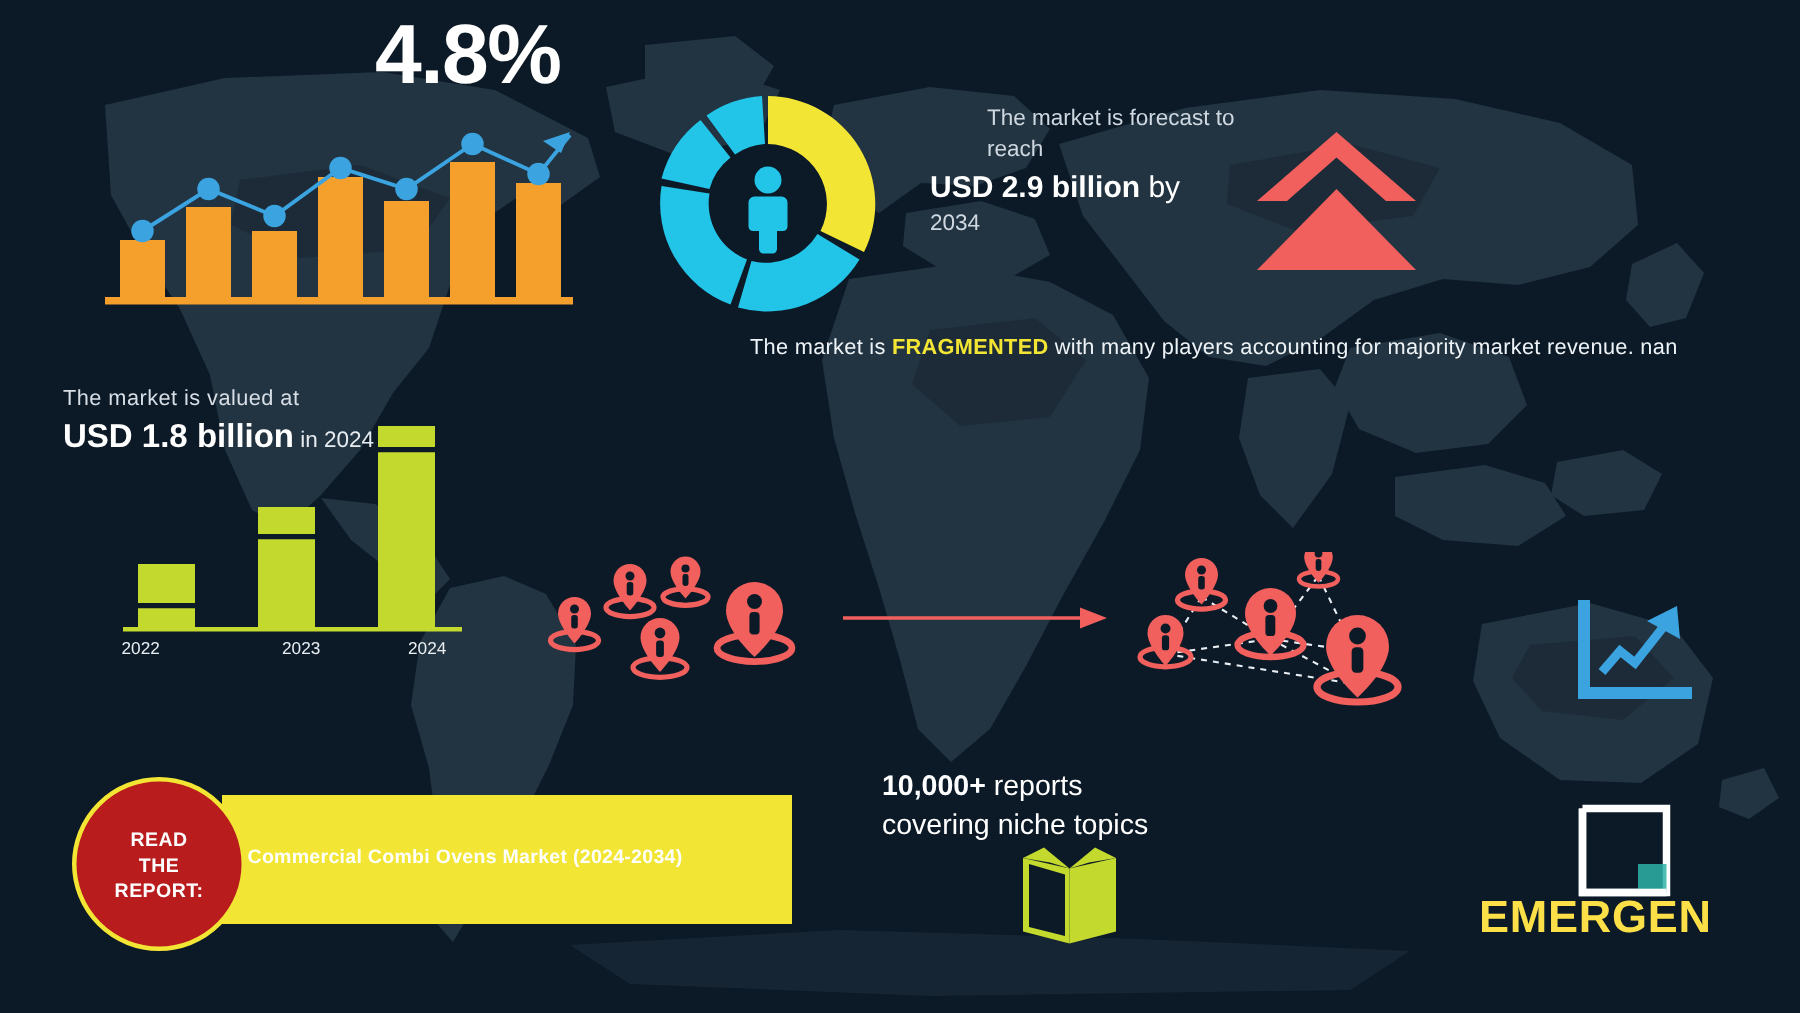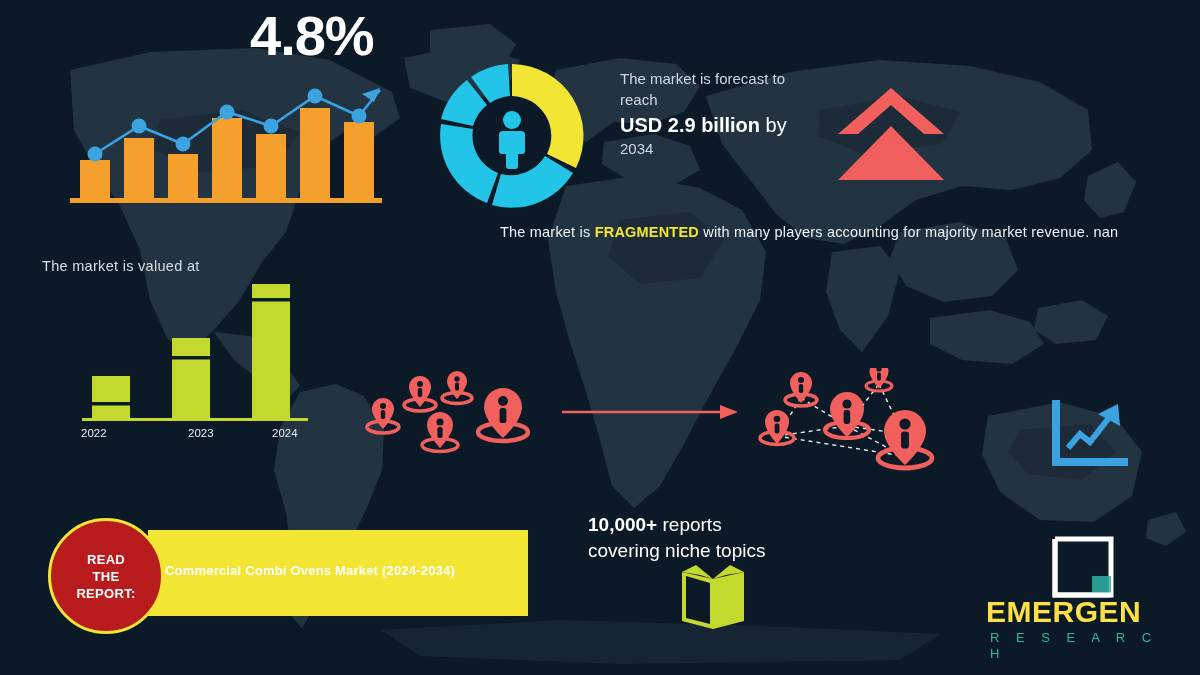--- a/index.html
+++ b/index.html
@@ -19,21 +19,21 @@
               font-size:56px;font-weight:bold;line-height:56px;letter-spacing:-1px;}
 
   
   #orange-chart{position:absolute;left:62px;top:82px;width:320px;height:128px;}
 
   
   #donut{position:absolute;left:432px;top:56px;width:160px;height:160px;}
 
   
   #forecast-block{position:absolute;left:620px;top:68px;width:230px;}
-  #forecast-lead{color:#cfd8e0;font-size:15px;line-height:21px;}
+  #forecast-lead{color:#cfd8e0;font-size:15px;line-height:21px;margin-left:38px;}
   #forecast-value{color:#ffffff;font-size:20px;font-weight:bold;line-height:26px;margin-top:2px;}
   #forecast-value .lt{font-weight:normal;}
   #forecast-year{color:#cfd8e0;font-size:15px;line-height:21px;}
 
   
   #chevrons{position:absolute;left:836px;top:84px;width:110px;height:100px;}
 
   
   #fragment-line{position:absolute;left:500px;top:220px;width:640px;
                  color:#eef3f7;font-size:14.5px;line-height:24px;letter-spacing:.2px;}
@@ -200,20 +200,21 @@
     <svg viewBox="0 0 110 100" xmlns="http://www.w3.org/2000/svg">
       <path d="M55 4 L108 50 L88 50 L55 21 L22 50 L2 50 Z" fill="#f2605e"></path>
       <path d="M55 42 L108 96 L2 96 Z" fill="#f2605e"></path>
     </svg>
   </div>
 
   <div id="fragment-line"><span>The market is </span><span class="hl">FRAGMENTED</span><span> with many players accounting for majority market revenue. nan</span></div>
 
   <div id="valued-block">
     <div id="valued-lead">The market is valued at</div>
+    <div id="valued-value"><span>USD 1.8 billion</span><span class="suffix"> in 2024</span></div>
   </div>
 
   <div id="green-chart">
     <svg viewBox="0 0 240 168" xmlns="http://www.w3.org/2000/svg">
       <rect x="10" y="142" width="226" height="3" fill="#c3d92e"></rect>
       <g>
         <rect x="20" y="100" width="38" height="42" fill="#c3d92e"></rect>
         <rect x="20" y="126" width="38" height="3.5" fill="#0c1a28"></rect>
         <rect x="100" y="62" width="38" height="80" fill="#c3d92e"></rect>
         <rect x="100" y="80" width="38" height="3.5" fill="#0c1a28"></rect>
@@ -338,15 +339,14 @@
   </div>
   <div id="logo-mark">
     <svg viewBox="0 0 62 62" xmlns="http://www.w3.org/2000/svg">
       <path d="M3 3 L59 3 L59 38" fill="none" stroke="#ffffff" stroke-width="5"></path>
       <path d="M3 3 L3 59 L59 59 L59 38" fill="none" stroke="#ffffff" stroke-width="5"></path>
       <path d="M40 40 L59 40 L59 59 L40 59 Z" fill="#2fb3a8" opacity="0.85"></path>
       <path d="M3 3 L3 59 L59 59" fill="none" stroke="#ffffff" stroke-width="5"></path>
     </svg>
   </div>
   <div id="logo-emergen">EMERGEN</div>
-  <div id="logo-research">R E S E A R C H</div>
 
 </div>
 
 </body></html>

